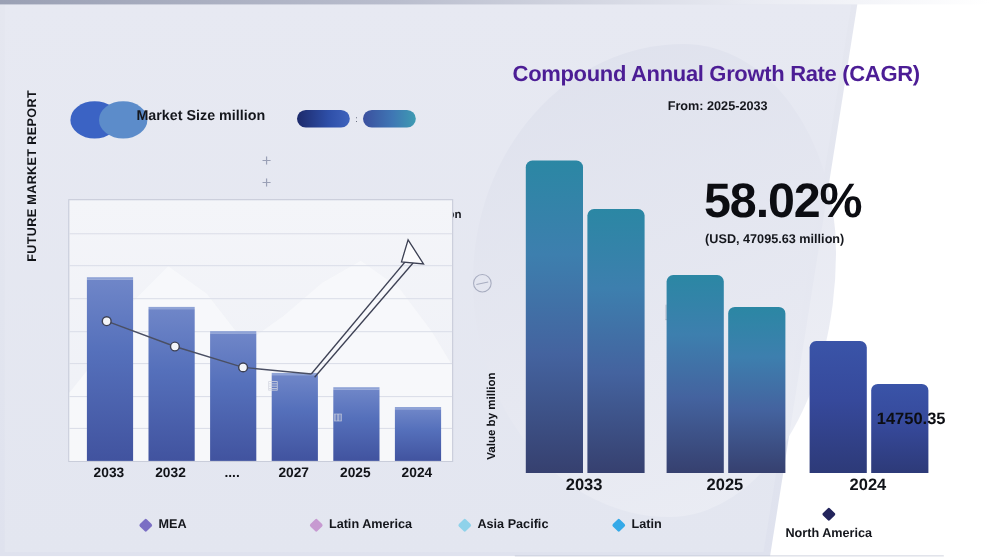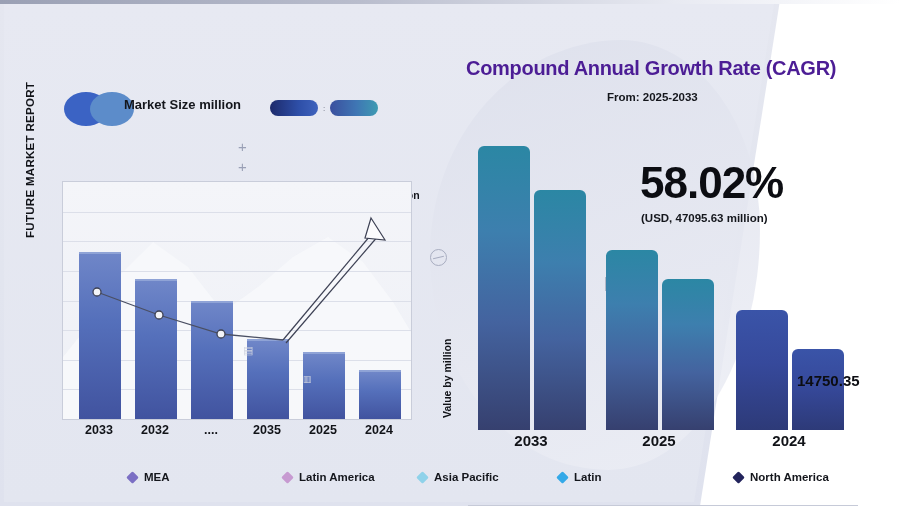--- a/index.html
+++ b/index.html
@@ -231,21 +231,21 @@
       <path d="M308,36 L322,58 L302,56 Z" fill="#fbfbfd" stroke="#3d4154" stroke-width="1.2"></path>
     </svg>
     <div class="wm" style="left:180px;top:162px;">▤</div>
     <div class="wm" style="left:240px;top:192px;font-size:9px;">▥</div>
   </div>
 
   <div class="xlabels">
       <div class="xlab" style="left: 10px;">2033</div>
       <div class="xlab" style="left: 66px;">2032</div>
       <div class="xlab" style="left: 122px;">....</div>
-      <div class="xlab" style="left: 178px;">2035</div>
+      <div class="xlab" style="left: 178px;">2027</div>
       <div class="xlab" style="left: 234px;">2025</div>
       <div class="xlab" style="left: 290px;">2024</div>
     </div>
 
   <div class="right-title">Compound Annual Growth Rate (CAGR)</div>
   <div class="right-sub">From: 2025-2033</div>
   <div class="cagr-val">58.02%</div>
   <div class="cagr-note">(USD, 47095.63 million)</div>
   <div class="bracket"></div>
 
@@ -275,19 +275,19 @@
         <div class="lg-txt">Latin America</div>
       </div>
       <div class="lg-item" style="left: 378px; justify-content: flex-end;">
         <div class="dia" style="background: rgb(143, 210, 234);"></div>
         <div class="lg-txt">Asia Pacific</div>
       </div>
       <div class="lg-item" style="left: 518px;">
         <div class="dia" style="background: rgb(52, 169, 232);"></div>
         <div class="lg-txt">Latin</div>
       </div>
-      <div class="lg-item" style="left: 694px;">
+      <div class="lg-item" style="left: 674px; flex-direction: column;">
         <div class="dia" style="background: rgb(35, 36, 92);"></div>
         <div class="lg-txt">North America</div>
       </div>
     </div>
 
 </div>
 
 </body></html>

